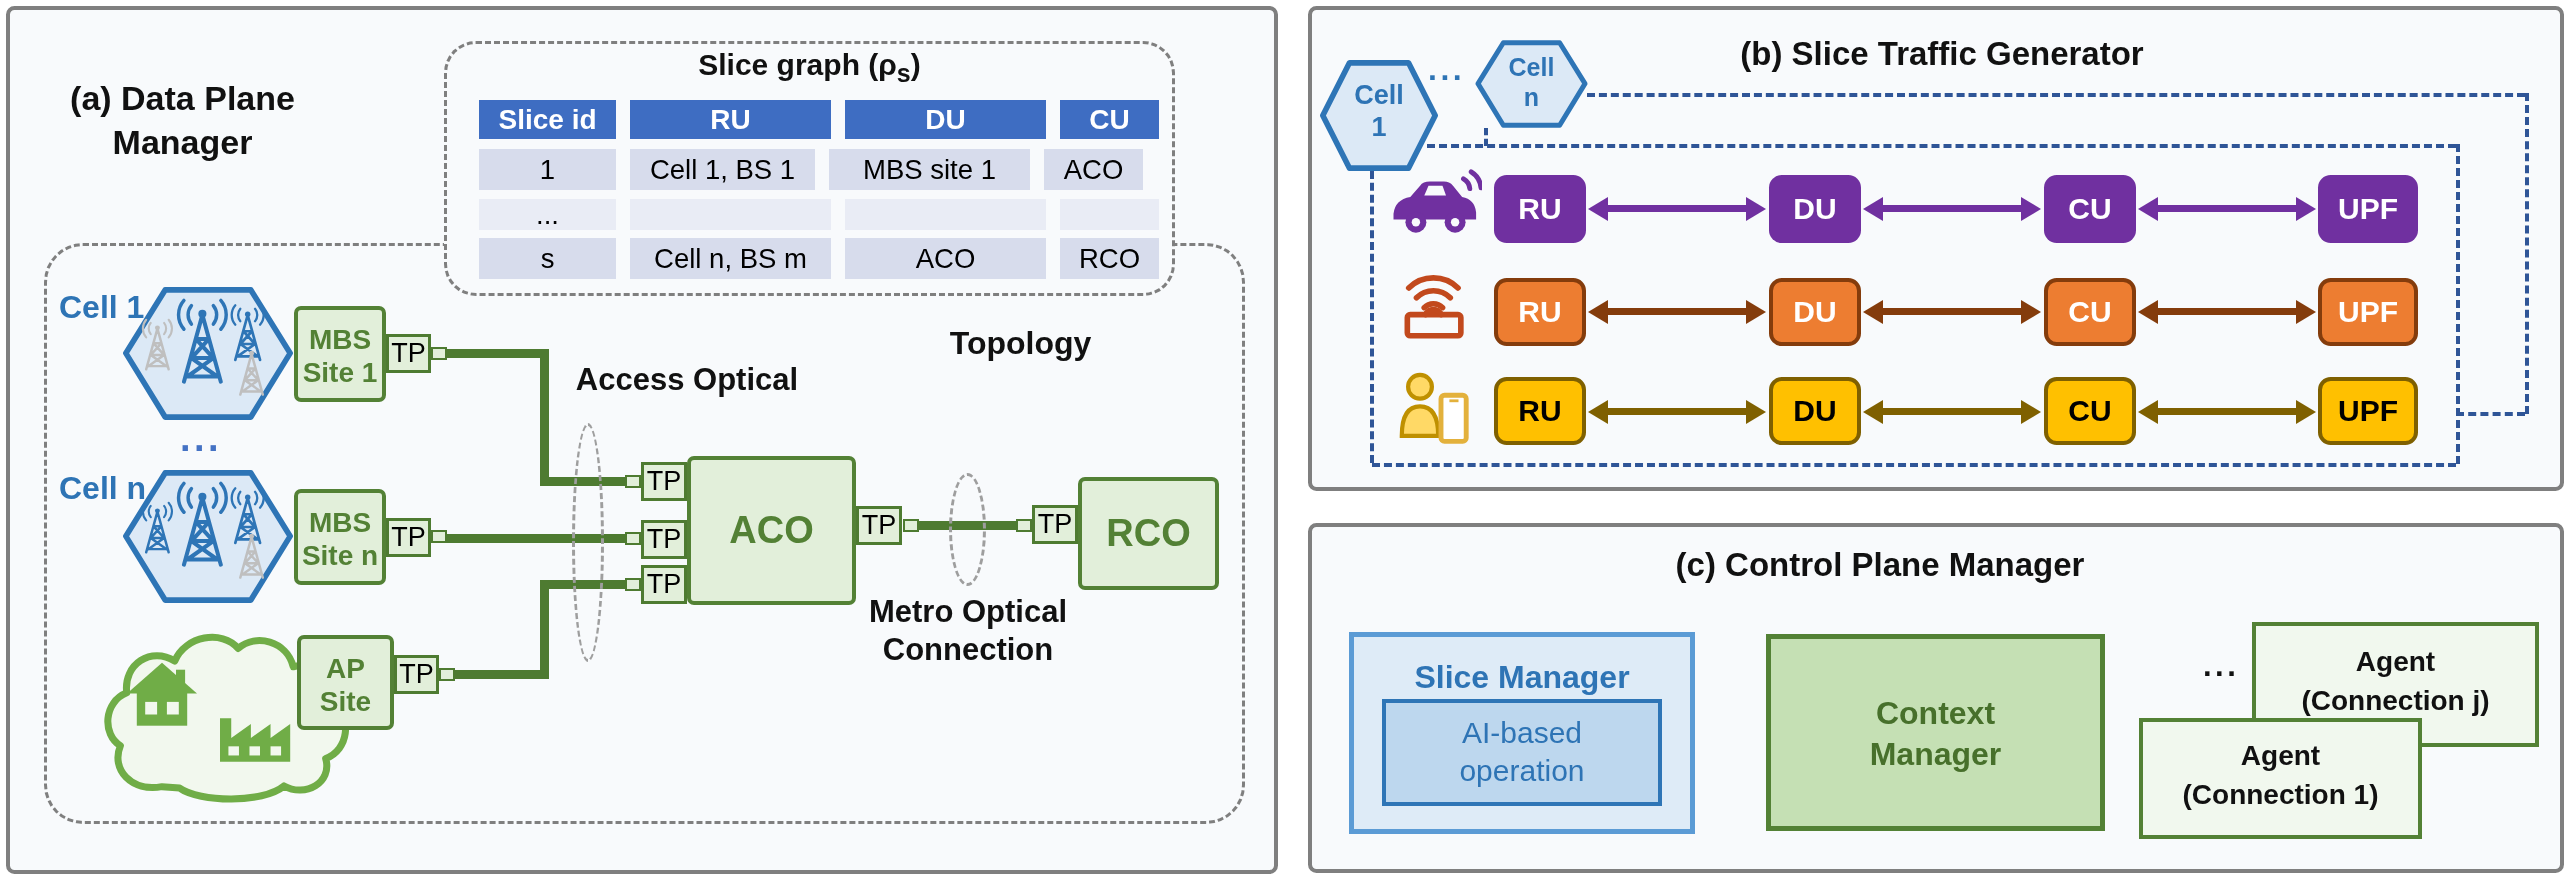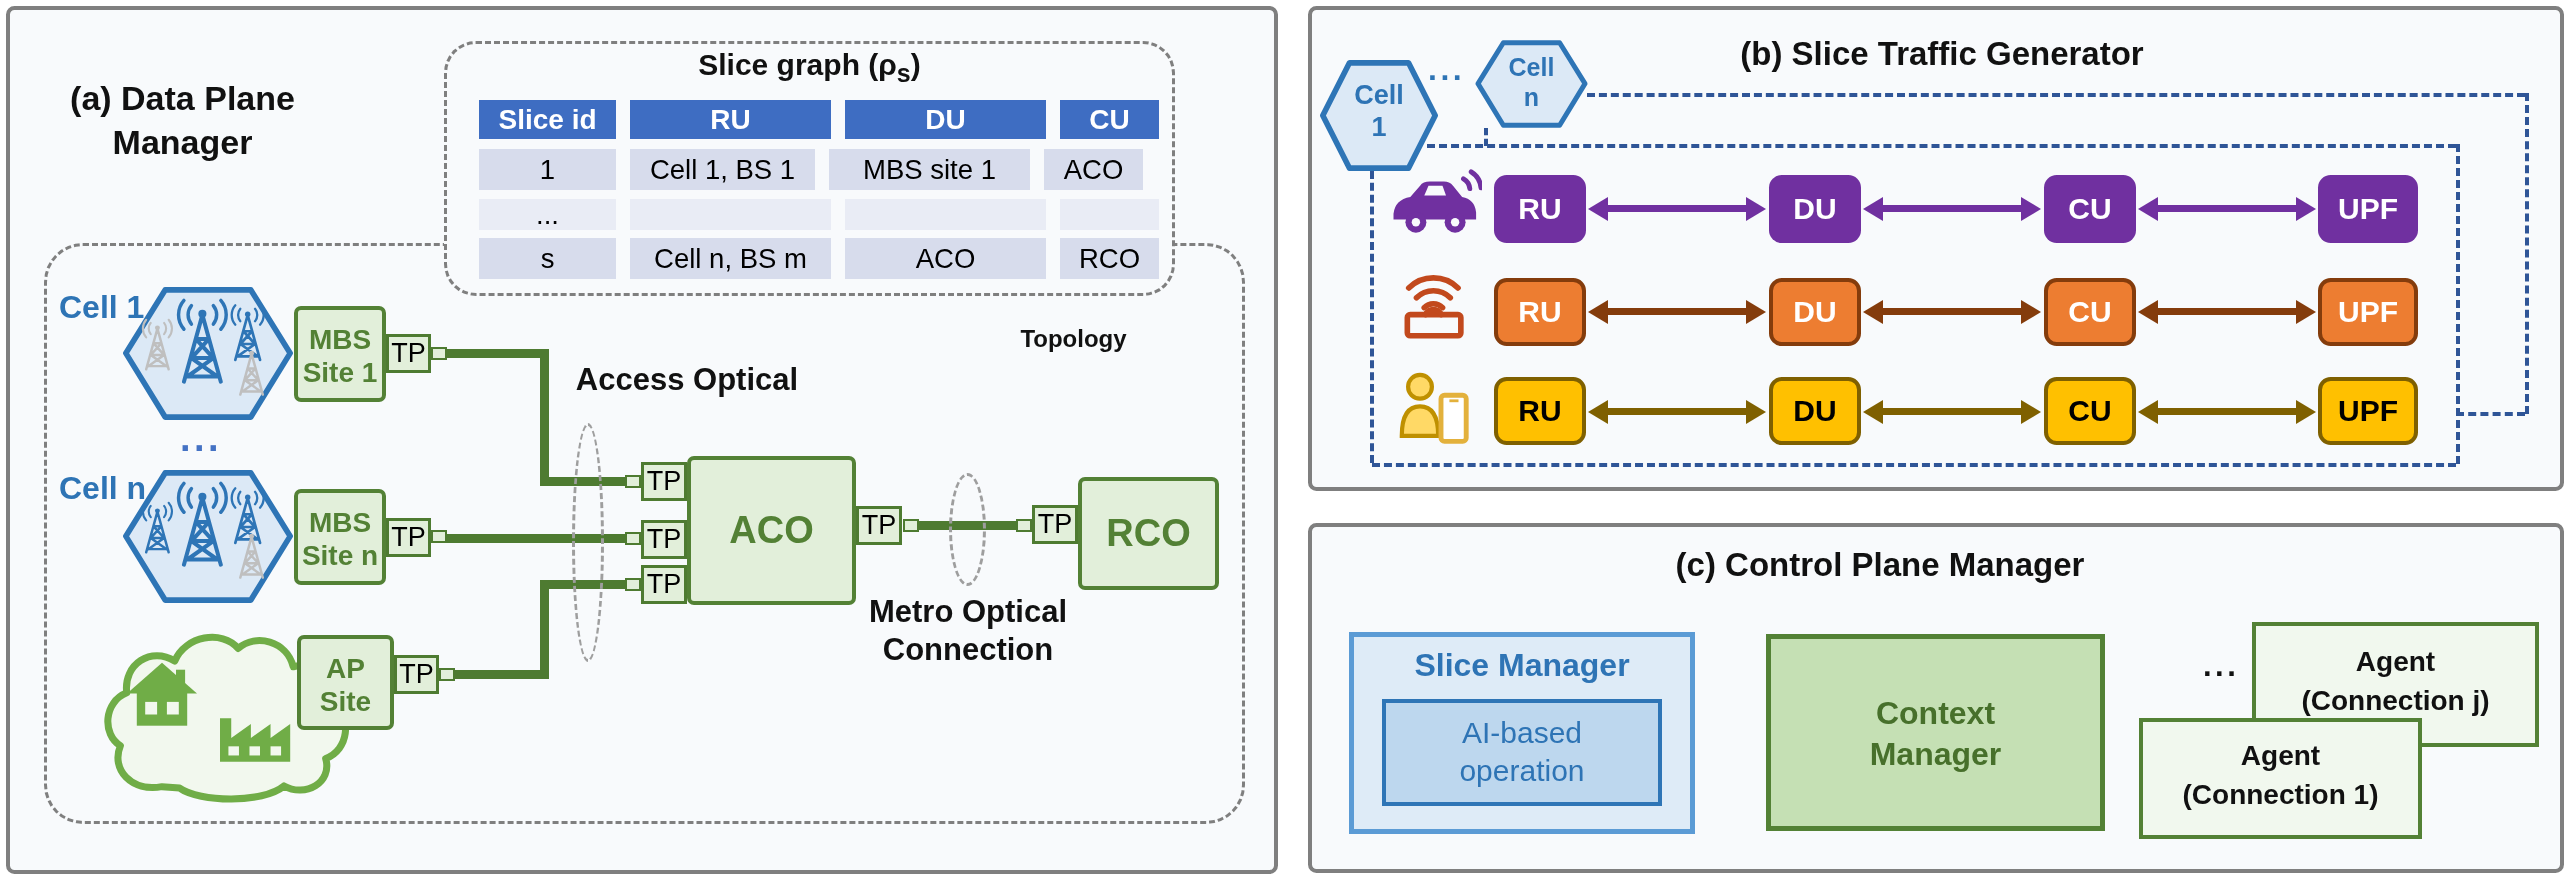--- a/index.html
+++ b/index.html
@@ -43,21 +43,21 @@
 <body>
 
 <div class="panel" style="left:5.6px;top:5.6px;width:1272px;height:868px;"></div>
 
 <div class="ptitle" style="left:63px;top:76px;width:239px;font-size:34px;line-height:44px;">
   <div>(a)  Data Plane</div>
   <div>Manager</div>
 </div>
 
 <div class="dashedbox" style="left:44px;top:243px;width:1201px;height:581px;"></div>
-<div class="blktxt" style="left:968px;top:325px;width:211px;font-size:24px;">Topology</div>
+<div class="blktxt" style="left:915px;top:325px;width:211px;font-size:32px;">Topology</div>
 
 <div class="dashedbox" style="left:444px;top:41px;width:731px;height:255px;border-radius:32px;background:var(--panel-bg,#F8FAFC);"></div>
 <div class="blktxt" style="left:444px;top:48px;width:731px;font-size:30px;"><span>Slice graph (ρ</span><sub>s</sub><span>)</span></div>
 
 <div class="trow thead" style="left:479px;top:100px;">
   <div class="tcell" style="width:137px;height:39px;">Slice id</div>
   <div class="tcell" style="width:201px;height:39px;">RU</div>
   <div class="tcell" style="width:201px;height:39px;">DU</div>
   <div class="tcell" style="width:99px;height:39px;">CU</div>
 </div>
@@ -280,21 +280,21 @@
 <div class="unit u-yellow" style="left:2044px;top:377px;">CU</div>
 <div class="unit u-yellow" style="left:2318px;top:377px;width:100px;">UPF</div>
 <div class="darrow a-yellow" style="left:1608px;top:408px;width:138px;"></div>
 <div class="darrow a-yellow" style="left:1883px;top:408px;width:138px;"></div>
 <div class="darrow a-yellow" style="left:2158px;top:408px;width:138px;"></div>
 
 <div class="panel" style="left:1308px;top:523px;width:1256px;height:350px;"></div>
 <div class="ptitle" style="left:1528px;top:546px;width:704px;font-size:33px;">(c) Control Plane Manager</div>
 
 <div class="cbox" style="left:1349px;top:632px;width:346px;height:202px;background:var(--sm-fill,#DEEBF7);border:5px solid var(--sm-border,#5B9BD5);">
-  <div style="margin-top:10px;font-size:32px;color:var(--blue-text,#2E74B5);">Slice Manager</div>
+  <div style="margin-top:22px;font-size:32px;color:var(--blue-text,#2E74B5);">Slice Manager</div>
 </div>
 <div class="cbox" style="left:1382px;top:699px;width:280px;height:107px;background:var(--ai-fill,#BDD7EE);border:4.2px solid var(--blue-border,#2E75B6);color:var(--blue-text,#2E74B5);font-weight:normal;">
   <div style="margin-top:11.3px;font-size:30px;line-height:38px;">AI-based</div>
   <div style="font-size:30px;line-height:38px;">operation</div>
 </div>
 
 <div class="cbox" style="left:1766px;top:634px;width:339px;height:197px;background:var(--cm-fill,#C5E0B4);border:5px solid var(--green-border,#538135);color:#47702B;">
   <div style="margin-top:54px;font-size:32px;line-height:41px;">Context</div>
   <div style="font-size:32px;line-height:41px;">Manager</div>
 </div>

